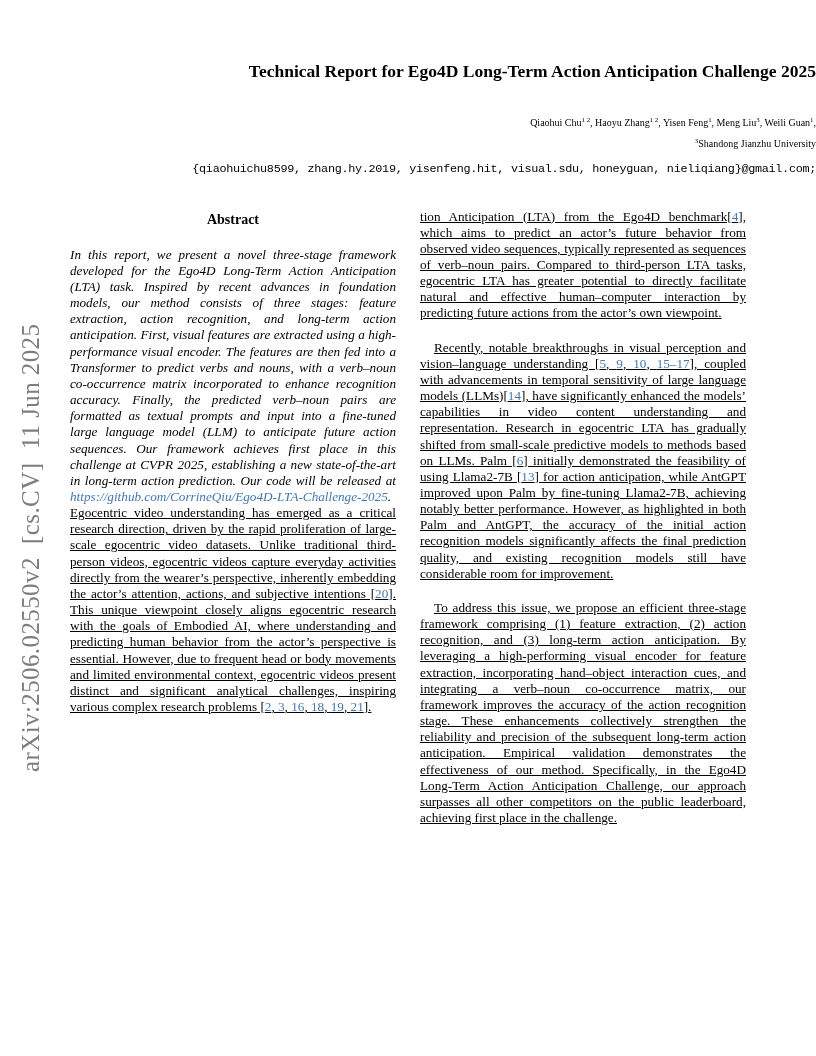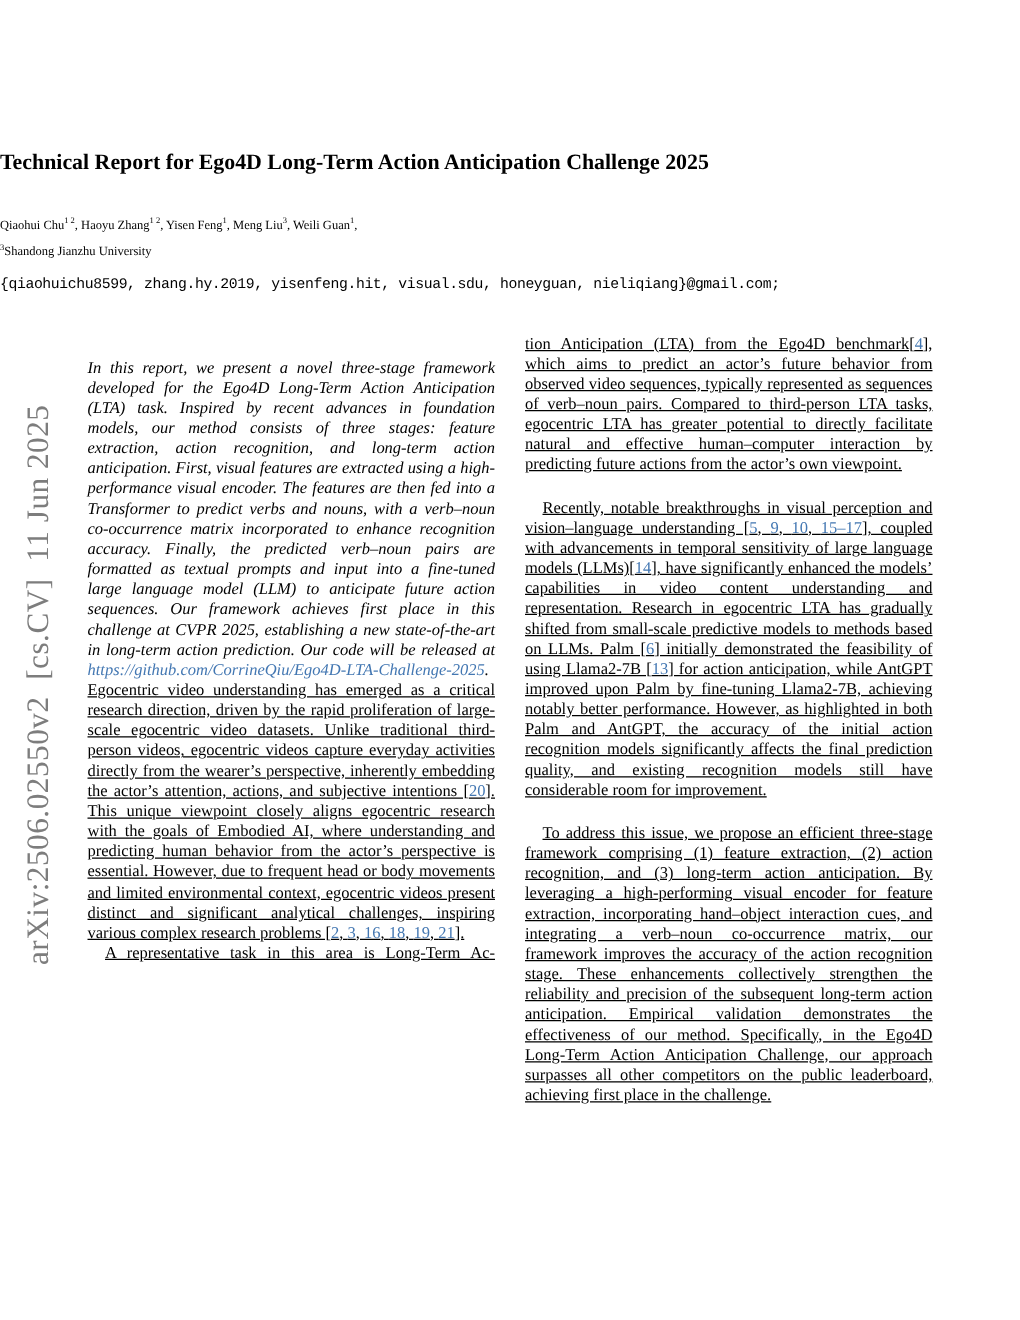--- a/index.html
+++ b/index.html
@@ -7,21 +7,21 @@
     position:relative; width:816px; height:1056px; margin:0 auto;
     background:#ffffff; overflow:hidden;
     font-family:"Liberation Serif", serif; color:#000;
   }
   .arxiv-banner {
     position:absolute; top:772px; left:17px;
     transform:rotate(-90deg); transform-origin:0 0;
     white-space:nowrap; font-size:25px; color:var(--watermark,#7d7d7d);
     letter-spacing:0.4px;
   }
-  .header { padding-top:119px; text-align:left; }
+  .header { padding-top:61px; text-align:right; }
   .title { font-size:17.5px; font-weight:bold; margin:0; line-height:21px; }
   .authors { margin-top:31px; font-size:10px; line-height:20.5px; }
   sup { font-size:68%; line-height:0; }
   .seg-gap { display:inline-block; width:30px; }
   .emails {
     margin-top:7px; font-family:"Liberation Mono", monospace;
     font-size:11.8px; line-height:17.5px; letter-spacing:-0.3px;
   }
   .columns { display:flex; margin:30px 70px 0 70px; gap:24px; }
   .column { width:326px; font-size:13.2px; line-height:16.15px; text-align:justify; }
@@ -51,24 +51,24 @@
     </div>
 
     <div class="emails">
       <div>{qiaohuichu8599, zhang.hy.2019, yisenfeng.hit, visual.sdu, honeyguan, nieliqiang}@gmail.com;</div>
     </div>
   </div>
 
   <div class="columns">
 
     <div class="column col-left">
+      <h3 class="abstract-heading">Abstract</h3>
       <p class="abstract-text"><span>In this report, we present a novel three-stage framework developed for the Ego4D Long-Term Action Anticipation (LTA) task. Inspired by recent advances in foundation models, our method consists of three stages: feature extraction, action recognition, and long-term action anticipation. First, visual features are extracted using a high-performance visual encoder. The features are then fed into a Transformer to predict verbs and nouns, with a verb–noun co-occurrence matrix incorporated to enhance recognition accuracy. Finally, the predicted verb–noun pairs are formatted as textual prompts and input into a fine-tuned large language model (LLM) to anticipate future action sequences. Our framework achieves first place in this challenge at CVPR 2025, establishing a new state-of-the-art in long-term action prediction. Our code will be released at </span><span class="seg-link">https://github.com/CorrineQiu/Ego4D-LTA-Challenge-2025</span><span>.</span></p>
 
       <p class="body-par"><span>Egocentric video understanding has emerged as a critical research direction, driven by the rapid proliferation of large-scale egocentric video datasets. Unlike traditional third-person videos, egocentric videos capture everyday activities directly from the wearer’s perspective, inherently embedding the actor’s attention, actions, and subjective intentions [</span><span class="seg-cite">20</span><span>]. This unique viewpoint closely aligns egocentric research with the goals of Embodied AI, where understanding and predicting human behavior from the actor’s perspective is essential. However, due to frequent head or body movements and limited environmental context, egocentric videos present distinct and significant analytical challenges, inspiring various complex research problems [</span><span class="seg-cite">2</span><span>, </span><span class="seg-cite">3</span><span>, </span><span class="seg-cite">16</span><span>, </span><span class="seg-cite">18</span><span>, </span><span class="seg-cite">19</span><span>, </span><span class="seg-cite">21</span><span>].</span></p>
-      <p class="body-par indent justify-last"><span>A representative task in this area is Long-Term Ac-</span></p>
     </div>
 
     <div class="column col-right">
       <p class="body-par"><span>tion Anticipation (LTA) from the Ego4D benchmark[</span><span class="seg-cite">4</span><span>], which aims to predict an actor’s future behavior from observed video sequences, typically represented as sequences of verb–noun pairs. Compared to third-person LTA tasks, egocentric LTA has greater potential to directly facilitate natural and effective human–computer interaction by predicting future actions from the actor’s own viewpoint.</span></p>
       <p class="body-par indent"><span>Recently, notable breakthroughs in visual perception and vision–language understanding [</span><span class="seg-cite">5</span><span>, </span><span class="seg-cite">9</span><span>, </span><span class="seg-cite">10</span><span>, </span><span class="seg-cite">15–17</span><span>], coupled with advancements in temporal sensitivity of large language models (LLMs)[</span><span class="seg-cite">14</span><span>], have significantly enhanced the models’ capabilities in video content understanding and representation. Research in egocentric LTA has gradually shifted from small-scale predictive models to methods based on LLMs. Palm [</span><span class="seg-cite">6</span><span>] initially demonstrated the feasibility of using Llama2-7B [</span><span class="seg-cite">13</span><span>] for action anticipation, while AntGPT improved upon Palm by fine-tuning Llama2-7B, achieving notably better performance. However, as highlighted in both Palm and AntGPT, the accuracy of the initial action recognition models significantly affects the final prediction quality, and existing recognition models still have considerable room for improvement.</span></p>
       <p class="body-par indent"><span>To address this issue, we propose an efficient three-stage framework comprising (1) feature extraction, (2) action recognition, and (3) long-term action anticipation. By leveraging a high-performing visual encoder for feature extraction, incorporating hand–object interaction cues, and integrating a verb–noun co-occurrence matrix, our framework improves the accuracy of the action recognition stage. These enhancements collectively strengthen the reliability and precision of the subsequent long-term action anticipation. Empirical validation demonstrates the effectiveness of our method. Specifically, in the Ego4D Long-Term Action Anticipation Challenge, our approach surpasses all other competitors on the public leaderboard, achieving first place in the challenge.</span></p>
     </div>
 
   </div>
 </div>

